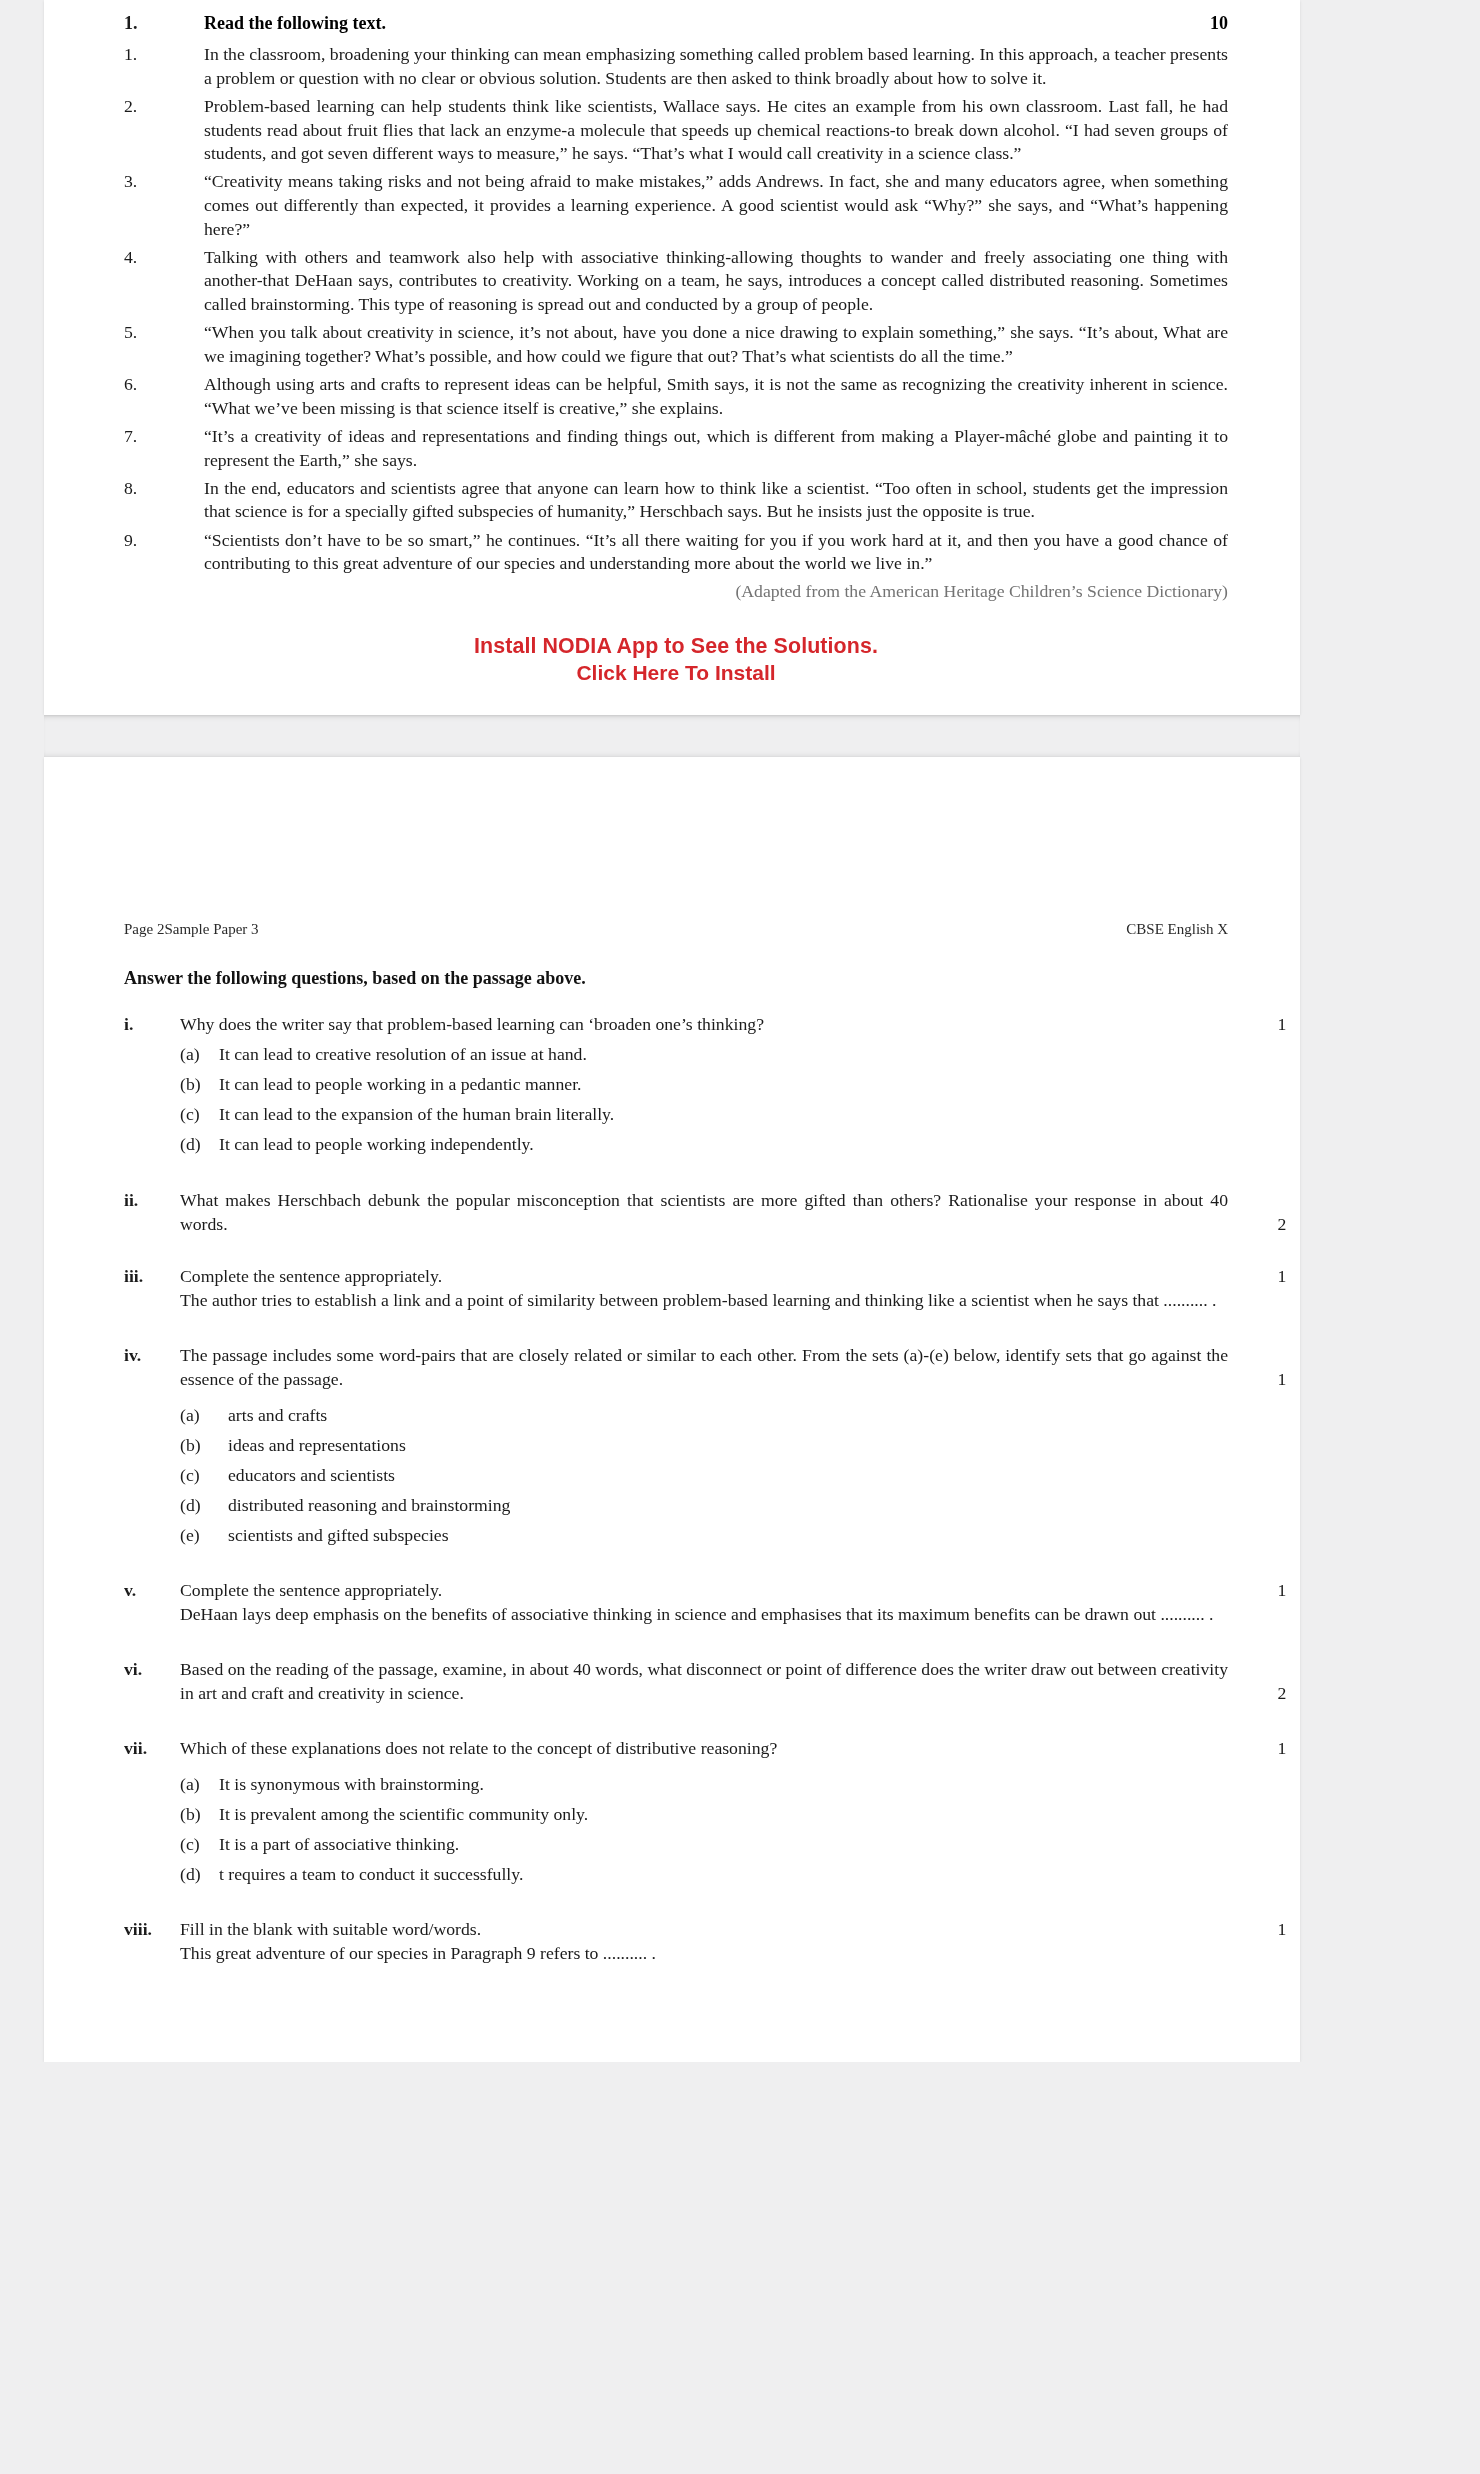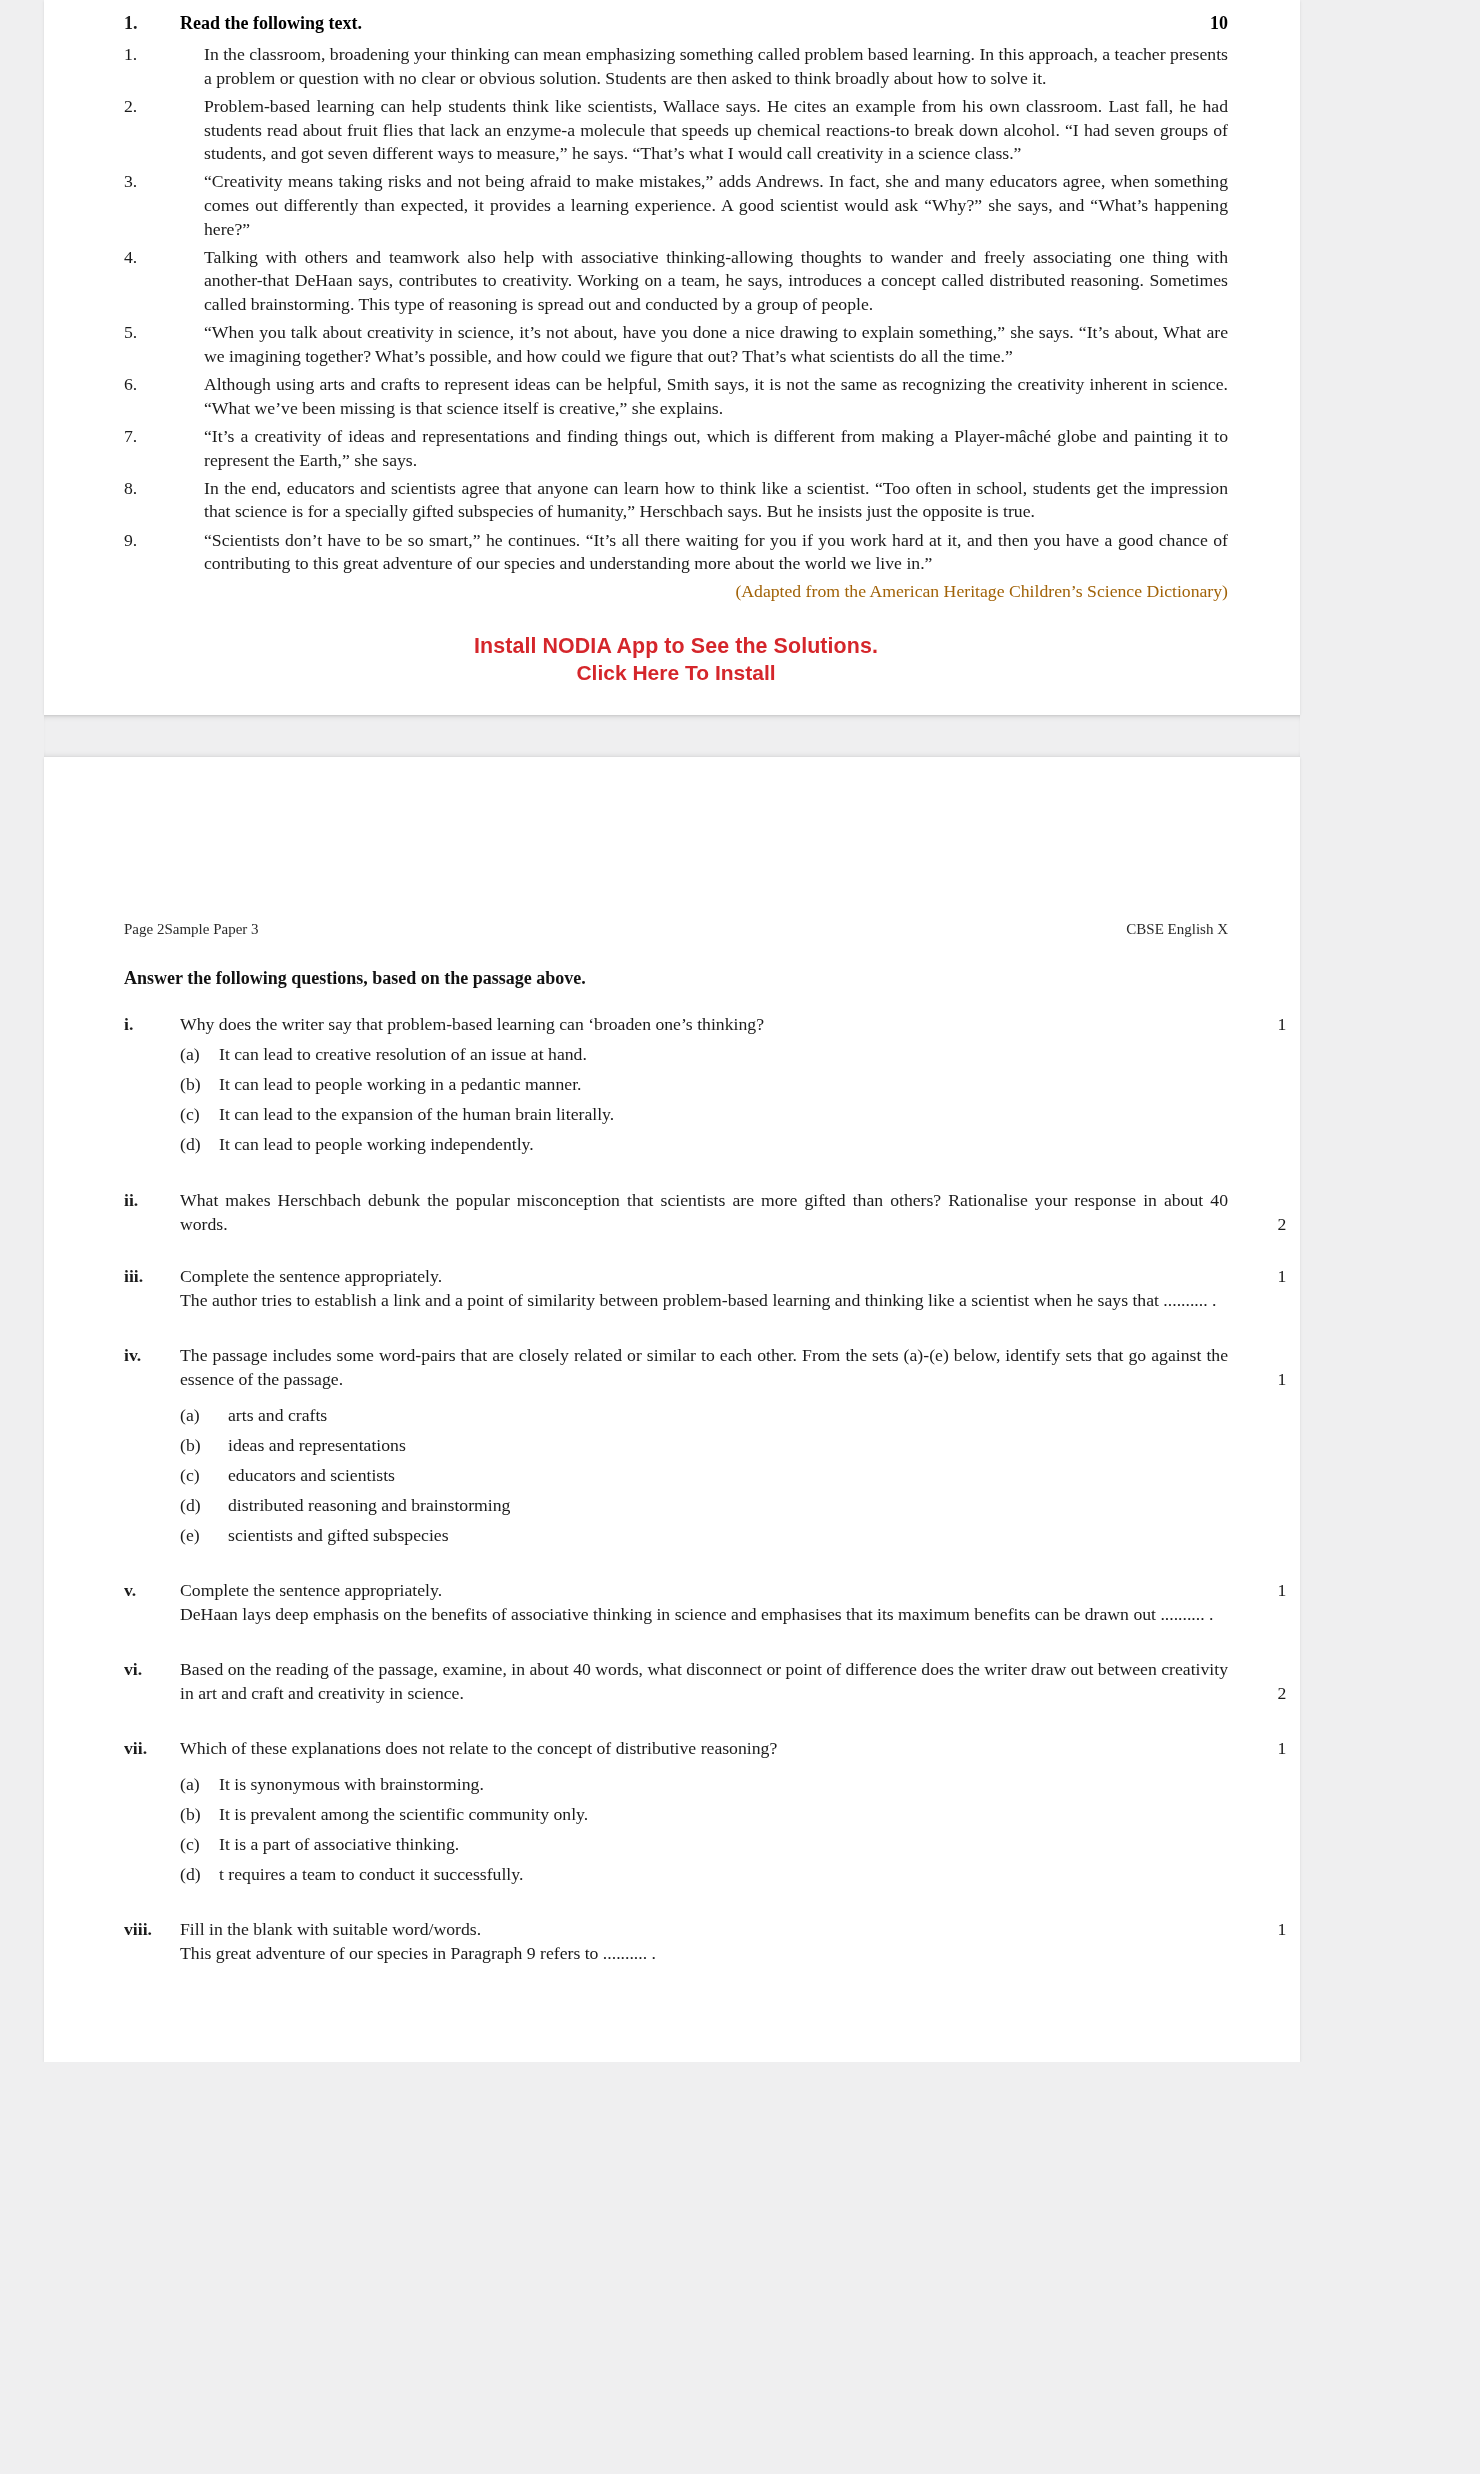--- a/index.html
+++ b/index.html
@@ -74,32 +74,32 @@
 
   
   .q1head {
     display: flex;
     align-items: baseline;
     font-weight: bold;
     font-size: 18px;
     margin-bottom: 7.5px;
   }
   .q1head .num { width: 56px; font-weight: bold; font-size: 18px; }
-  .q1head .title { flex: 1 1 auto; }
+  .q1head .title { flex: 1 1 auto; margin-left: 24px; }
   .q1head .marks { flex: 0 0 auto; font-weight: bold; text-align: right; }
 
   
   .para { margin-bottom: 4.8px; }
   .para .num { width: 56px; }
   .para .body { max-width: 1104px; margin-left: 24px; }
 
   .attribution {
     text-align: right;
     font-size: 17.7px;
-    color: #a16207;
+    color: #737373;
     margin-top: 4.3px;
     padding-right: 0px;
   }
 
   
   .promo {
     text-align: center;
     margin-top: 31px;
     font-family: "Liberation Sans", "DejaVu Sans", sans-serif;
     font-weight: bold;

